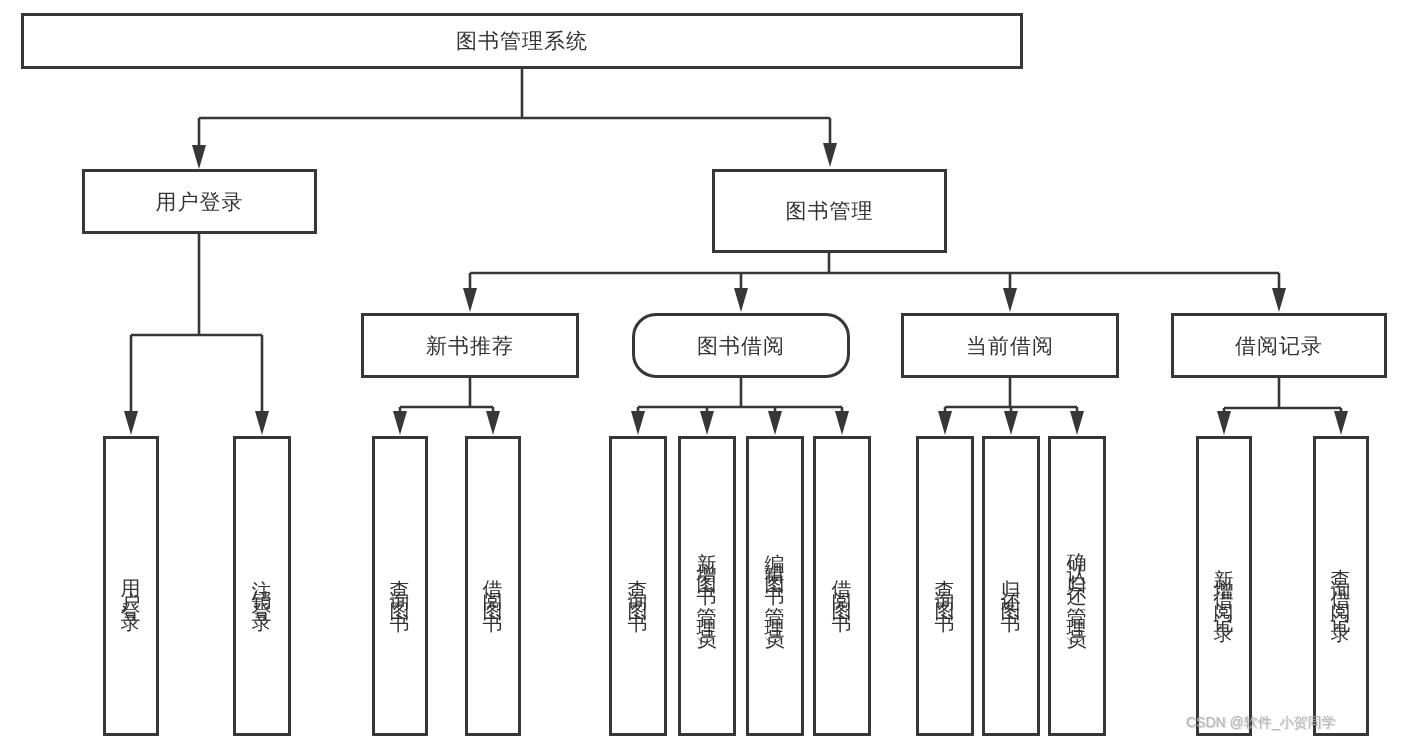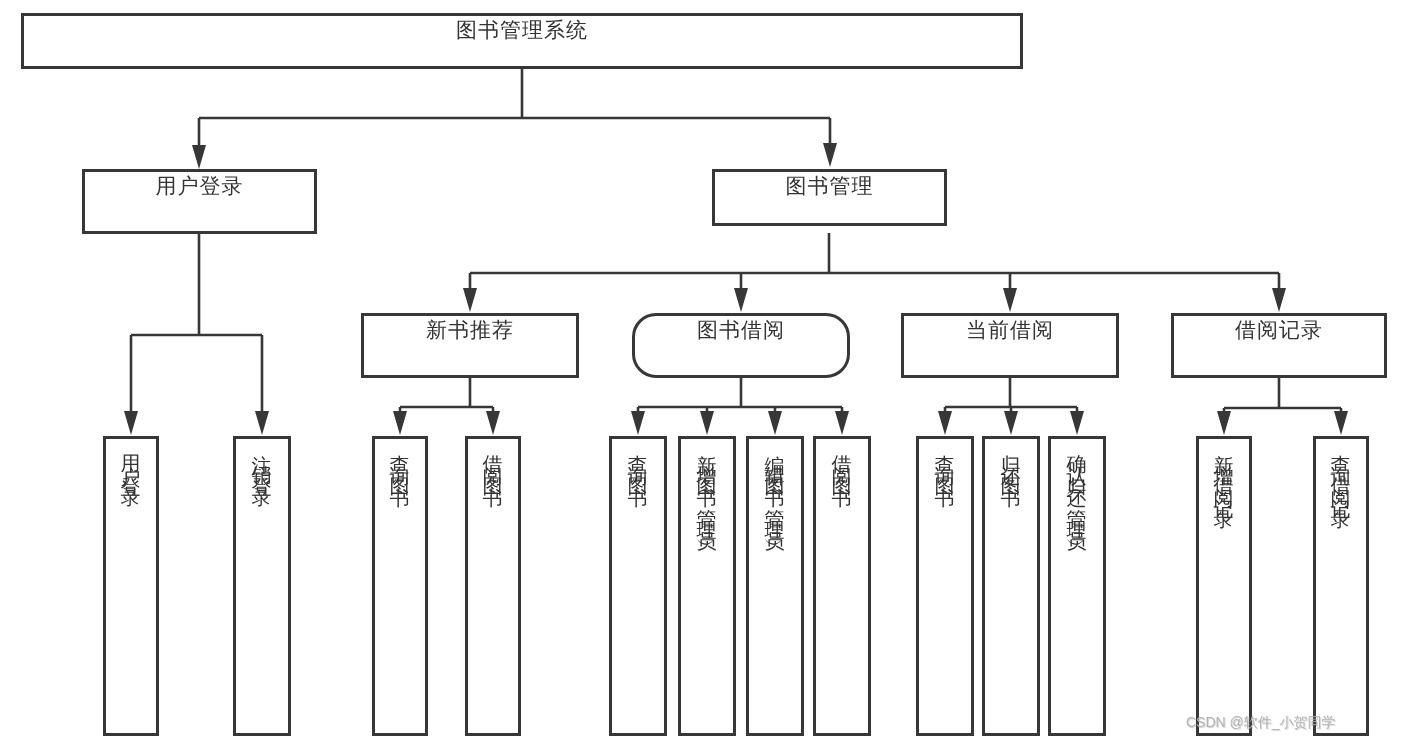--- a/index.html
+++ b/index.html
@@ -11,21 +11,21 @@
     font-family: "Liberation Sans", sans-serif;
     overflow: hidden;
   }
   .node {
     position: absolute;
     box-sizing: border-box;
     background: #ffffff;
     border: 3px solid #373737;
     color: #333333;
     display: flex;
-    align-items: flex-start;
+    align-items: center;
     justify-content: center;
   }
   .h-node { font-size: 21px; font-weight: 500; letter-spacing: 1px; }
   .v-node { font-size: 20px; font-weight: 500; }
   .v-node .vtext {
     writing-mode: vertical-rl;
     text-orientation: mixed;
     letter-spacing: 11px;
     line-height: 1;
     white-space: nowrap;
@@ -92,21 +92,21 @@
     </g>
   </svg>
 
   <div class="node h-node" style="left:21px; top:13px; width:1002px; height:56px;">
     <span>图书管理系统</span>
   </div>
 
   <div class="node h-node" style="left:82px; top:169px; width:235px; height:65px;">
     <span>用户登录</span>
   </div>
-  <div class="node h-node" style="left:712px; top:169px; width:235px; height:57px;">
+  <div class="node h-node" style="left:712px; top:169px; width:235px; height:84px;">
     <span>图书管理</span>
   </div>
 
   <div class="node h-node" style="left:361px; top:313px; width:218px; height:65px;">
     <span>新书推荐</span>
   </div>
   <div class="node h-node" style="left:632px; top:313px; width:218px; height:65px;border-radius:24px;">
     <span>图书借阅</span>
   </div>
   <div class="node h-node" style="left:901px; top:313px; width:218px; height:65px;">

